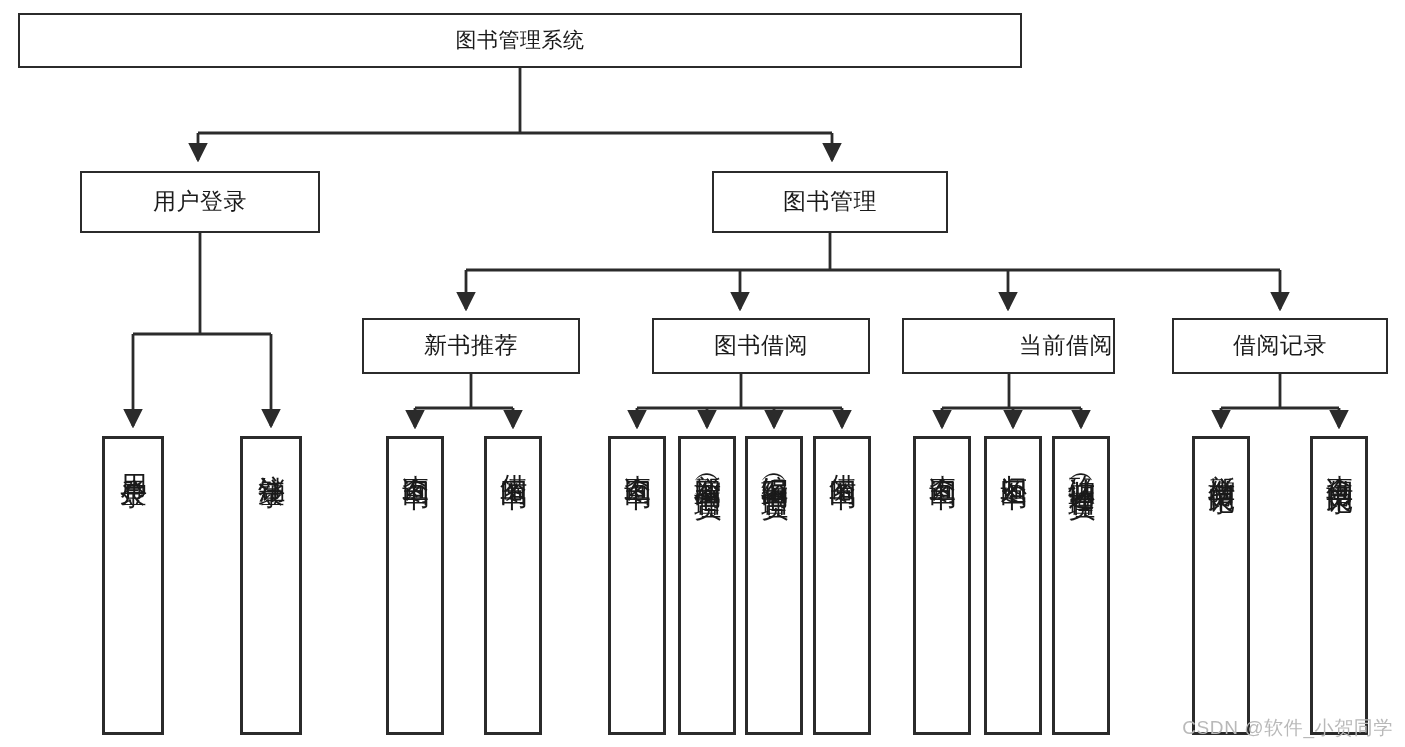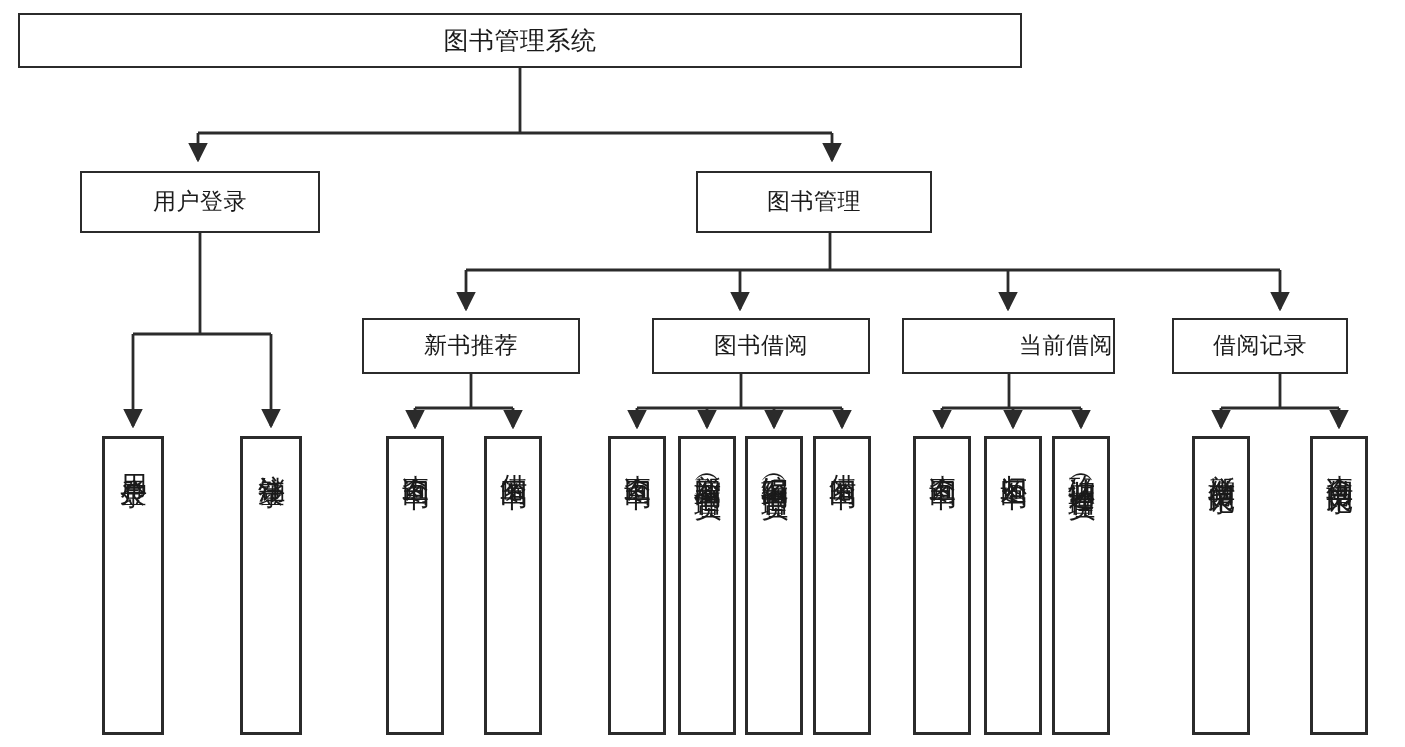--- a/index.html
+++ b/index.html
@@ -36,21 +36,21 @@
     text-align:center;
     line-height:1.18;
     letter-spacing:0.5px;
     white-space:nowrap;
   }
   
   .node.h .node-label{
     font-size:23px;
   }
   .node.root .node-label{
-    font-size:25px;
+    font-size:21px;
   }
   
   .node.leaf{
     border-width:3px;
     align-items:flex-start;
     justify-content:center;
     padding-top:14px;
   }
   .node.leaf .node-label{
     writing-mode:vertical-rl;
@@ -128,33 +128,33 @@
     </g>
   </svg>
 
   <div id="nodes">
       <div class="node h root" style="left: 18px; top: 13px; width: 1004px; height: 55px;">
         <span class="node-label">图书管理系统</span>
       </div>
       <div class="node h" style="left: 80px; top: 171px; width: 240px; height: 62px;">
         <span class="node-label">用户登录</span>
       </div>
-      <div class="node h" style="left: 696px; top: 171px; width: 236px; height: 62px;">
+      <div class="node h" style="left: 712px; top: 171px; width: 236px; height: 62px;">
         <span class="node-label">图书管理</span>
       </div>
       <div class="node h" style="left: 362px; top: 318px; width: 218px; height: 56px;">
         <span class="node-label">新书推荐</span>
       </div>
       <div class="node h" style="left: 632px; top: 318px; width: 218px; height: 56px; margin-left: 20px;">
         <span class="node-label">图书借阅</span>
       </div>
       <div class="node h" style="left: 902px; top: 318px; width: 213px; height: 56px; justify-content: flex-end;">
         <span class="node-label">当前借阅</span>
       </div>
-      <div class="node h" style="left: 1172px; top: 318px; width: 176px; height: 56px;">
+      <div class="node h" style="left: 1172px; top: 318px; width: 216px; height: 56px;">
         <span class="node-label">借阅记录</span>
       </div>
       <div class="node leaf" style="left: 102px; top: 436px; width: 62px; height: 299px;">
         <span class="node-label">用户登录</span>
       </div>
       <div class="node leaf" style="left: 240px; top: 436px; width: 62px; height: 299px;">
         <span class="node-label">注销登录</span>
       </div>
       <div class="node leaf" style="left: 386px; top: 436px; width: 58px; height: 299px;">
         <span class="node-label">查询图书</span>
@@ -184,13 +184,14 @@
         <span class="node-label">确认归还（管理员）</span>
       </div>
       <div class="node leaf" style="left: 1192px; top: 436px; width: 58px; height: 299px;">
         <span class="node-label">新增借阅记录</span>
       </div>
       <div class="node leaf" style="left: 1310px; top: 436px; width: 58px; height: 299px;">
         <span class="node-label">查询借阅记录</span>
       </div>
     </div>
 
+  <div class="watermark">CSDN @软件_小贺同学</div>
 </div>
 
 </body></html>

